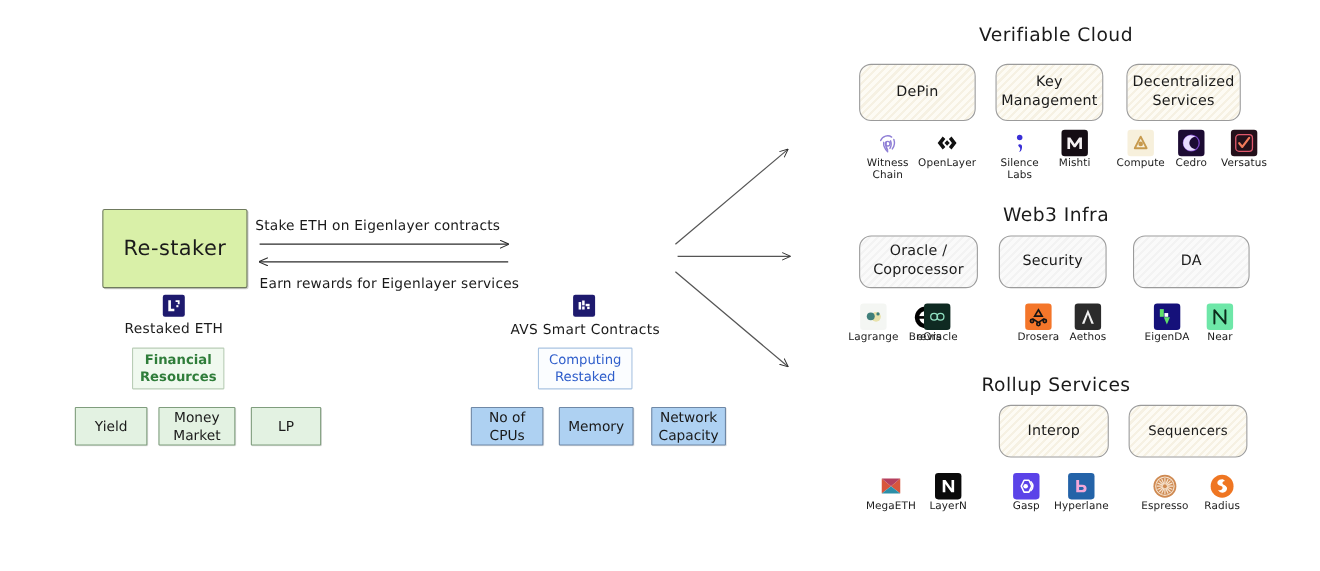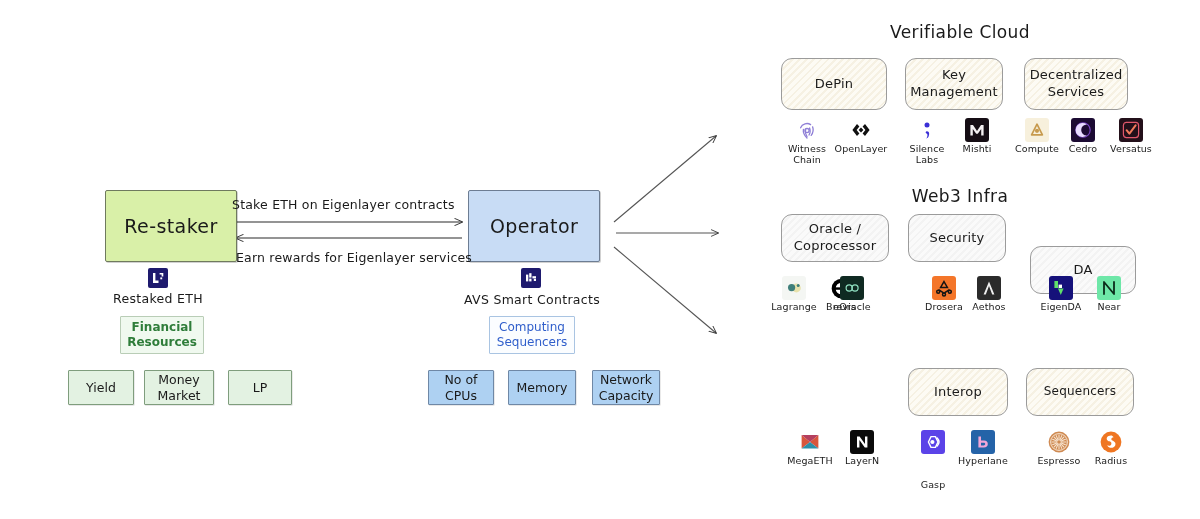--- a/index.html
+++ b/index.html
@@ -26,21 +26,21 @@
     position: absolute;
     display: flex;
     align-items: center;
     justify-content: center;
     text-align: center;
     font-size: 19px;
     letter-spacing: .4px;
     border-radius: 2px;
   }
   #restaker-box {
-    left: 105px; top: 190px; width: 130px; height: 70px;
+    left: 93px; top: 190px; width: 130px; height: 70px;
     background: #d9f0a8;
     border: 1.6px solid #6f7a5e;
     box-shadow: 1px 1px 0 rgba(0,0,0,.18);
   }
   #operator-box {
     left: 468px; top: 190px; width: 130px; height: 70px;
     background: #c8dcf5;
     border: 1.6px solid #6d7d93;
     box-shadow: 1px 1px 0 rgba(0,0,0,.18);
   }
@@ -177,23 +177,20 @@
 
     <path d="M 614 222 L 716 136" fill="none" stroke="#555" stroke-width="1.1" marker-end="url(#ah)"></path>
     <path d="M 616 233 L 718 233" fill="none" stroke="#555" stroke-width="1.1" marker-end="url(#ah)"></path>
     <path d="M 614 247 L 716 333" fill="none" stroke="#555" stroke-width="1.1" marker-end="url(#ah)"></path>
   </svg>
 
   <div class="main-box" id="restaker-box">
     <span>Re-staker</span>
   </div>
 
-  <div class="main-box" id="operator-box">
-    <span>Operator</span>
-  </div>
 
   <div class="arrow-label" style="left:232px; top:197px;">Stake ETH on Eigenlayer contracts</div>
   <div class="arrow-label" style="left:236px; top:250px;">Earn rewards for Eigenlayer services</div>
 
   <div class="logo-badge" style="left:148px; top:268px;">
     <svg width="14" height="14" viewBox="0 0 14 14">
       <path d="M2 2 L2 12 L7.5 12 L7.5 9.6 L4.4 9.6 L4.4 2 Z" fill="#ffffff"></path>
       <path d="M8.6 2 L12.3 2 L12.3 5.6 L10.6 5.6 L10.6 3.6 L8.6 3.6 Z" fill="#ffffff"></path>
       <rect x="9.3" y="6.4" width="1.9" height="1.9" fill="#ffffff"></rect>
     </svg>
@@ -213,21 +210,21 @@
       <rect x="2" y="3.6" width="2.3" height="6.8" fill="#ffffff"></rect>
       <rect x="5.2" y="2.2" width="2.3" height="4.4" fill="#ffffff"></rect>
       <rect x="5.2" y="7.6" width="2.3" height="2.8" fill="#ffffff"></rect>
       <rect x="8.4" y="5.2" width="3.6" height="2.2" fill="#ffffff"></rect>
       <rect x="9.8" y="7.8" width="2.2" height="2.2" fill="#ffffff"></rect>
     </svg>
   </div>
   <div class="res-label" style="left:453px; top:292px; width:158px;">AVS Smart Contracts</div>
 
   <div class="cat-box cat-blue-outline" style="left:489px; top:316px; width:84px; height:36px; white-space:pre-line;">Computing
-Sequencers</div>
+Restaked</div>
 
   <div class="cat-box leaf-blue" style="left:428px; top:370px; width:64px; height:33px; white-space:pre-line;">No of
 CPUs</div>
   <div class="cat-box leaf-blue" style="left:508px; top:370px; width:66px; height:33px; white-space:pre-line;">Memory</div>
   <div class="cat-box leaf-blue" style="left:592px; top:370px; width:66px; height:33px; white-space:pre-line;">Network
 Capacity</div>
 
   <div class="group-title" style="left:860px; top:22px; width:200px;">Verifiable Cloud</div>
 
   <div class="pill hatched-warm" style="left:781px; top:58px; width:104px; height:50px;">
@@ -322,21 +319,21 @@
 
   <div class="group-title" style="left:860px; top:186px; width:200px;">Web3 Infra</div>
 
   <div class="pill hatched" style="left:781px; top:214px; width:106px; height:46px;justify-content:center;">
     <span style="white-space:pre-line">Oracle /
 Coprocessor</span>
   </div>
   <div class="pill hatched" style="left:908px; top:214px; width:96px; height:46px;">
     <span style="white-space:pre-line">Security</span>
   </div>
-  <div class="pill hatched" style="left:1030px; top:214px; width:104px; height:46px;margin-top:32px;">
+  <div class="pill hatched" style="left:1030px; top:214px; width:104px; height:46px;">
     <span style="white-space:pre-line">DA</span>
   </div>
 
   <div class="vendor" style="left:763px; top:276px;">
     <span class="ico" style="background:#f4f6f3;">
       <svg width="22" height="22" viewBox="0 0 22 22">
         <rect width="22" height="22" fill="#f4f6f3"></rect>
         <circle cx="13.4" cy="11" r="4.4" fill="#e8e2ac"></circle>
         <circle cx="8.6" cy="10.6" r="3.6" fill="#3f7f7a"></circle>
         <circle cx="15.2" cy="8.4" r="1.5" fill="#3f7f7a"></circle>
@@ -407,20 +404,21 @@
   <div class="vendor" style="left:1078px; top:276px;align-items:center;">
     <span class="ico" style="background:#6ee7a8;">
       <svg width="22" height="22" viewBox="0 0 22 22">
         <rect width="22" height="22" fill="#6ee7a8"></rect>
         <path d="M6 17 L6 5 L16 17 L16 5" fill="none" stroke="#0b2b1b" stroke-width="1.8" stroke-linecap="round" stroke-linejoin="round"></path>
       </svg>
     </span>
     <span class="vname">Near</span>
   </div>
 
+  <div class="group-title" style="left:860px; top:340px; width:200px;">Rollup Services</div>
 
   <div class="pill hatched-warm" style="left:908px; top:368px; width:98px; height:46px;">
     <span style="white-space:pre-line">Interop</span>
   </div>
   <div class="pill hatched-warm" style="left:1026px; top:368px; width:106px; height:46px;">
     <span style="white-space:pre-line; font-size:12px;">Sequencers</span>
   </div>
 
   <div class="vendor" style="left:779px; top:430px;">
     <span class="ico">
@@ -436,21 +434,21 @@
   <div class="vendor" style="left:831px; top:430px;">
     <span class="ico" style="background:#0a0a0a;">
       <svg width="22" height="22" viewBox="0 0 22 22">
         <rect width="22" height="22" fill="#0a0a0a"></rect>
         <path d="M6 16.6 L6 5.4 L8.6 5.4 L14 13 L14 5.4 L16.4 5.4 L16.4 16.6 L13.8 16.6 L8.4 9 L8.4 16.6 Z" fill="#fff"></path>
       </svg>
     </span>
     <span class="vname">LayerN</span>
   </div>
 
-  <div class="vendor" style="left:902px; top:430px;gap:24px;">
+  <div class="vendor" style="left:902px; top:430px;">
     <span class="ico" style="background:#5b43e8;">
       <svg width="22" height="22" viewBox="0 0 22 22">
         <rect width="22" height="22" fill="#5b43e8"></rect>
         <path d="M9 5.6 L13.4 5.6 L16 11 L13.4 16.4 L9 16.4 L6.4 11 Z" fill="none" stroke="#fff" stroke-width="1.4" stroke-linejoin="round"></path>
         <circle cx="10.4" cy="11" r="2.1" fill="#fff"></circle>
         <path d="M15.2 7 C 17.4 9.4 17.4 12.6 15.2 15" fill="none" stroke="#fff" stroke-width="1.4" stroke-linecap="round"></path>
       </svg>
     </span>
     <span class="vname">Gasp</span>
   </div>

